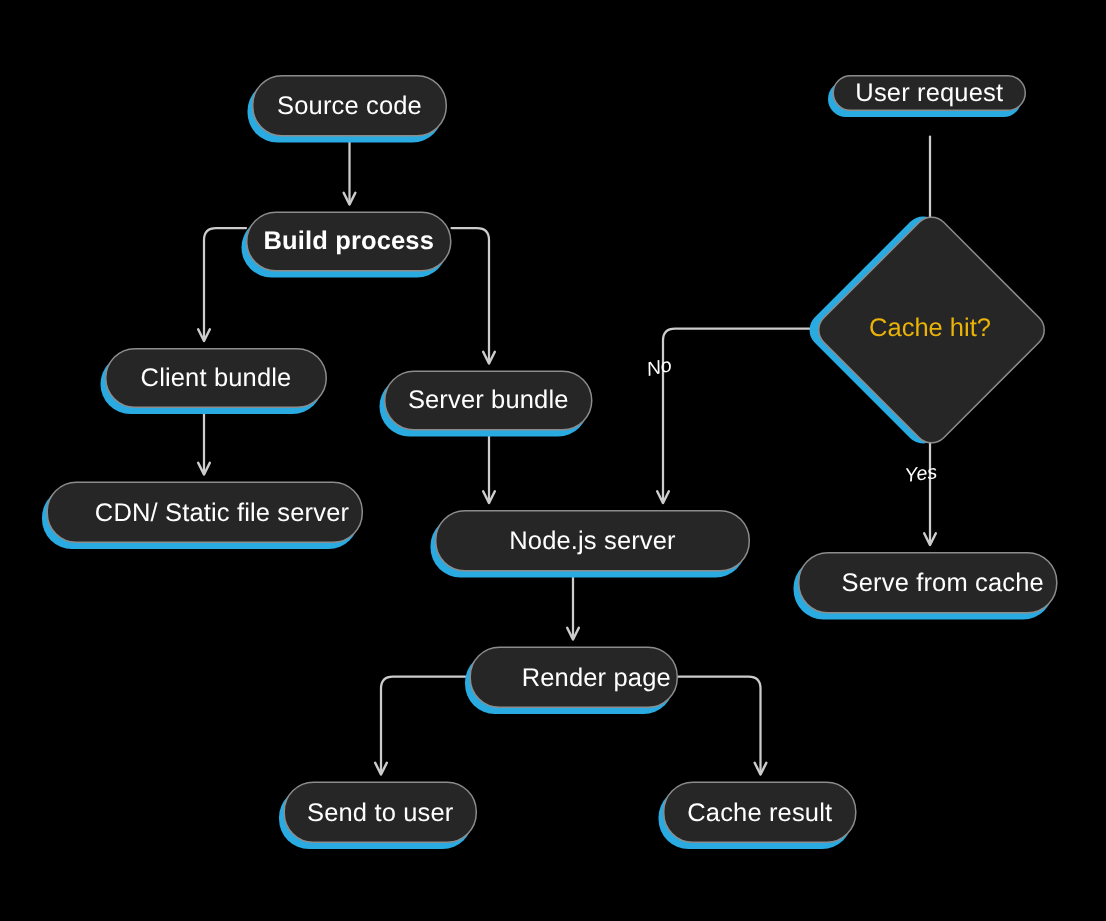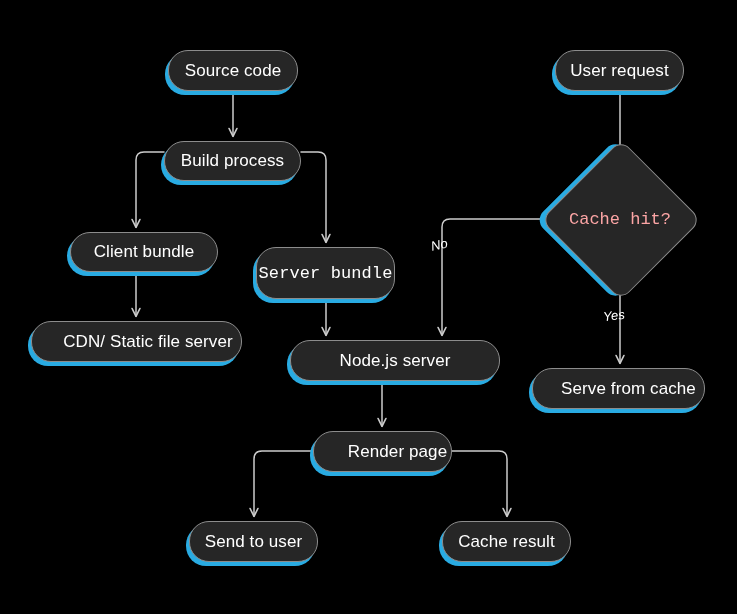--- a/index.html
+++ b/index.html
@@ -57,22 +57,22 @@
     border-radius: 12px;
     transform: rotate(45deg);
     box-shadow: -4px 4px 0 0 #29abe2;
     z-index: 2;
   }
   .decision-text {
     position: absolute;
     display: flex;
     align-items: center;
     justify-content: center;
-    color: #fca5a5;
-    font-family: Liberation Mono, monospace;
+    color: #eab308;
+    font-family: Liberation Sans, sans-serif;
     font-size: 17px;
     white-space: nowrap;
     z-index: 4;
     pointer-events: none;
   }
   .edge-label {
     position: absolute;
     color: #ffffff;
     font-family: "Liberation Sans", sans-serif;
     font-size: 13px;
@@ -117,29 +117,29 @@
       <path d="M562,219 L450,219 Q442,219 442,227 L442,335" marker-end="url(#arrow)"></path>
 
       <path d="M620,279 L620,363" marker-end="url(#arrow)"></path>
     </g>
   </svg>
 
   <div class="node" style="left:168px; top:50px; width:130px; height:41px;">
     <span class="node-label">Source code</span>
   </div>
 
-  <div class="node" style="left:164px; top:141px; width:137px; height:40px;">
+  <div class="node" style="left:164px; top:141px; width:137px; height:40px;font-weight:bold;">
     <span class="node-label">Build process</span>
   </div>
 
   <div class="node" style="left:70px; top:232px; width:148px; height:40px;">
     <span class="node-label">Client bundle</span>
   </div>
 
-  <div class="node" style="left:256px; top:247px; width:139px; height:52px;font-family:Liberation Mono, monospace;">
+  <div class="node" style="left:256px; top:247px; width:139px; height:40px;">
     <span class="node-label">Server bundle</span>
   </div>
 
   <div class="node" style="left:31px; top:321px; width:211px; height:41px;padding-left:23px;">
     <span class="node-label">CDN/ Static file server</span>
   </div>
 
   <div class="node" style="left:290px; top:340px; width:210px; height:41px;">
     <span class="node-label">Node.js server</span>
   </div>
@@ -149,21 +149,21 @@
   </div>
 
   <div class="node" style="left:189px; top:521px; width:129px; height:41px;">
     <span class="node-label">Send to user</span>
   </div>
 
   <div class="node" style="left:442px; top:521px; width:129px; height:41px;">
     <span class="node-label">Cache result</span>
   </div>
 
-  <div class="node" style="left:555px; top:50px; width:129px; height:41px;">
+  <div class="node" style="left:555px; top:50px; width:129px; height:24px;">
     <span class="node-label">User request</span>
   </div>
 
   <div class="decision" style="left:564px; top:163px;"></div>
   <div class="decision-text" style="left:564px; top:199px; width:112px; height:40px;">
     <span>Cache hit?</span>
   </div>
 
   <div class="node" style="left:532px; top:368px; width:173px; height:41px;padding-left:20px;">
     <span class="node-label">Serve from cache</span>

